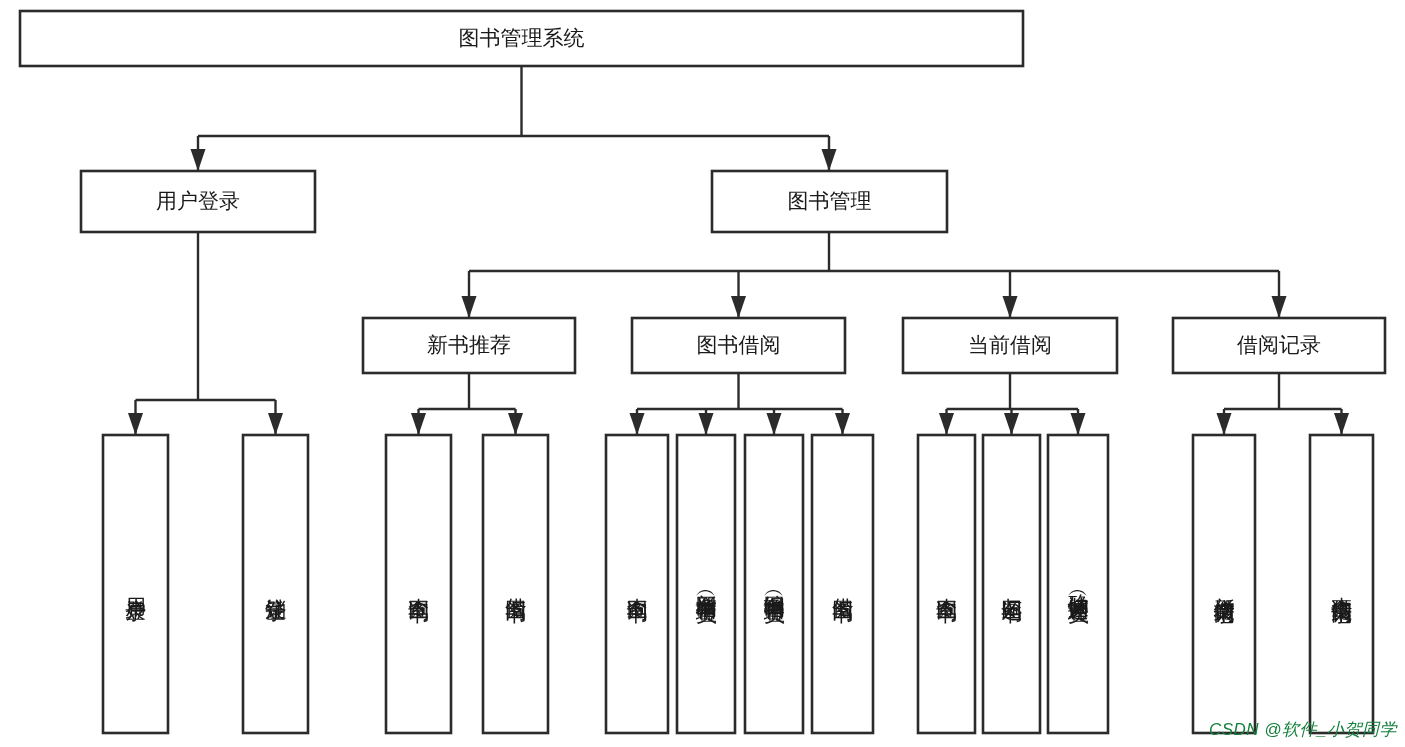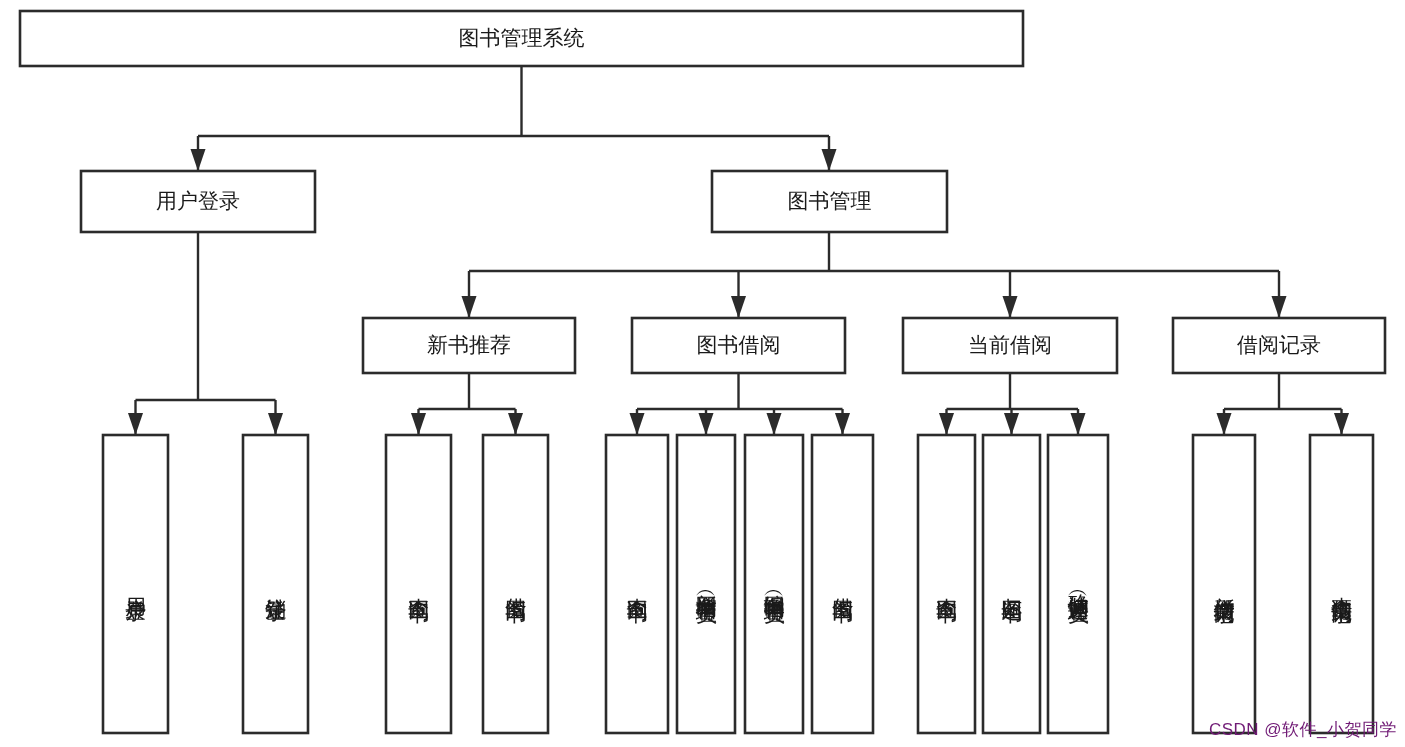--- a/index.html
+++ b/index.html
@@ -65,23 +65,24 @@
     text-align: center;
     white-space: nowrap;
     pointer-events: none;
   }
   .watermark {
     position: absolute;
     right: 8px;
     bottom: 6px;
     font-family: "Liberation Sans", "DejaVu Sans", sans-serif;
     font-size: 17px;
-    color: #701a75;
+    color: #15803d;
     letter-spacing: 0.5px;
     white-space: nowrap;
+    font-style: italic;
   }
 </style>
 </head>
 <body>
 
 <div id="diagram-root">
 
   <svg class="diagram-canvas" viewBox="0 0 1405 747">
     <g id="connectors-layer">
         <line x1="521.5" y1="66" x2="521.5" y2="136" class="connector-line"></line>

